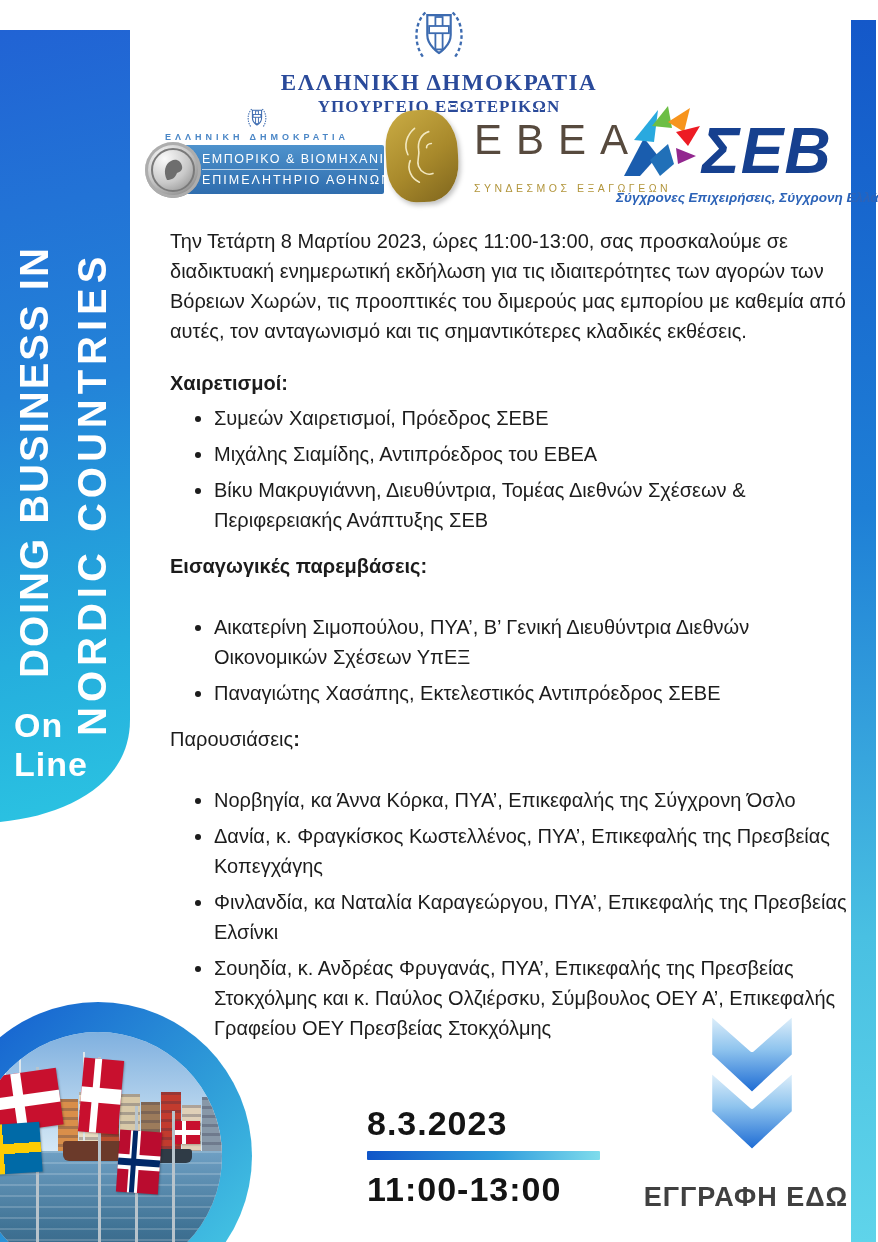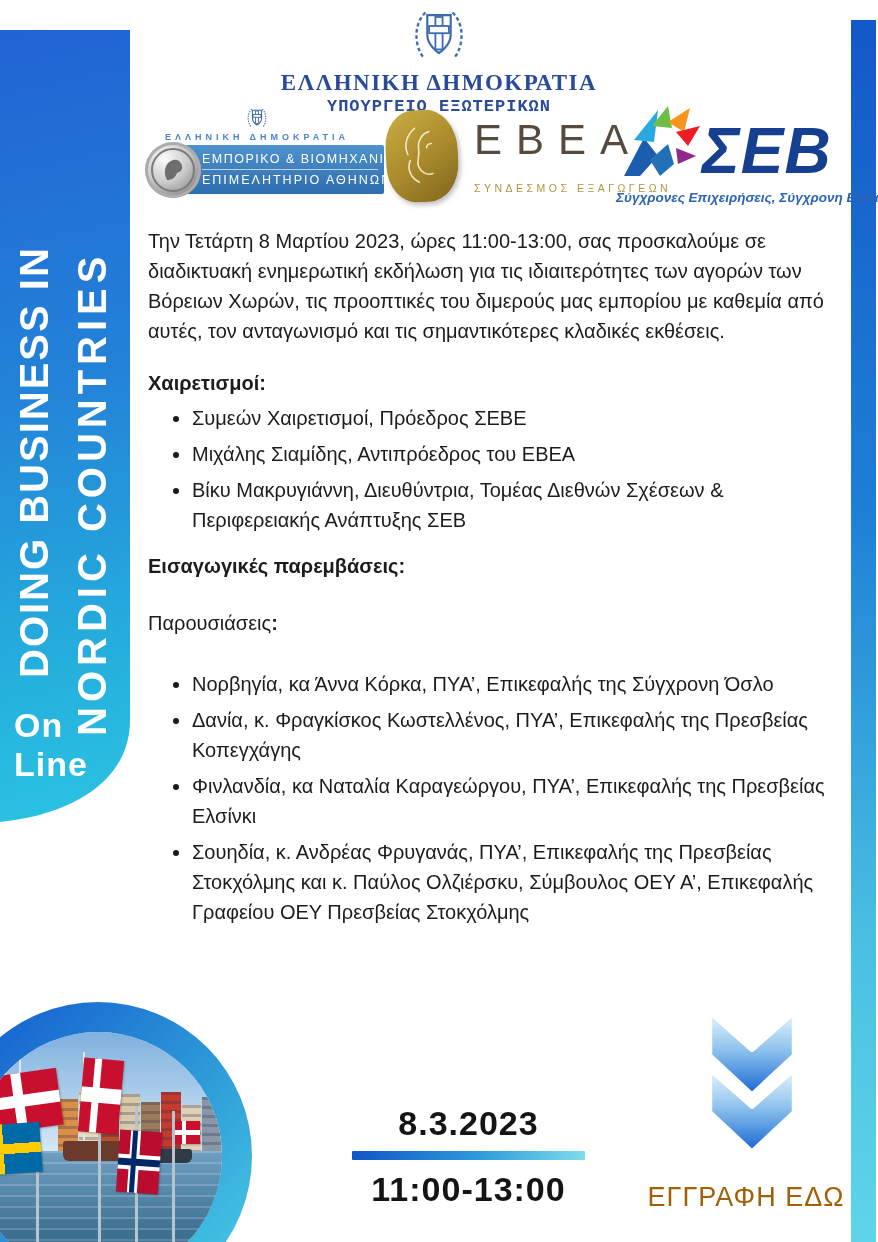--- a/index.html
+++ b/index.html
@@ -25,21 +25,21 @@
   
   .rightbar{
     position:absolute;right:2px;top:20px;bottom:0;width:25px;
     background:linear-gradient(180deg,#1458C9 0%,#1E7FD6 40%,#49C0E2 75%,#5FD4EA 100%);
   }
   
   .gov-header{position:absolute;left:0;right:0;top:4px;text-align:center;}
   .coa{display:block;margin:0 auto;}
   .gov1{font-family:"Liberation Serif","DejaVu Serif",serif;font-weight:700;font-size:23px;
         letter-spacing:1.5px;color:#2A4A9A;margin-top:4px;}
-  .gov2{font-family:Liberation Mono, monospace;font-weight:700;font-size:17px;
+  .gov2{font-family:Liberation Serif, serif;font-weight:700;font-size:17px;
         letter-spacing:1px;color:#2A4A9A;margin-top:1px;}
   
   .logo-ebea{position:absolute;left:130px;top:106px;width:254px;text-align:center;}
   .ebea-rep{font-size:9px;letter-spacing:4px;color:#4A86C6;margin:2px 0 3px;white-space:nowrap;font-weight:700;}
   .ebea-box{position:relative;margin-left:42px;background:linear-gradient(#4E92CC,#2F6DAE);
             border-radius:2px;color:#fff;text-align:left;padding:4px 6px 4px 30px;}
   .ebea-l1{font-size:12.5px;letter-spacing:1.5px;padding:3px 0;white-space:nowrap;}
   .ebea-l2{font-size:12.5px;letter-spacing:2px;border-top:1px solid rgba(255,255,255,.65);padding:3px 0;white-space:nowrap;}
   .ebea-circle{position:absolute;left:-27px;top:-3px;width:56px;height:56px;border-radius:50%;
     background:radial-gradient(circle at 35% 30%,#FAFAFA,#C9C9C9 45%,#8A8A8A 78%,#6B6B6B);
@@ -48,21 +48,21 @@
   .seve-blob{width:72px;height:92px;border-radius:40% 44% 42% 40%;flex:0 0 auto;
     background:linear-gradient(145deg,#CBAD45 0%,#A8892B 55%,#7E651D 100%);
     transform:rotate(-3deg);box-shadow:2px 3px 5px rgba(0,0,0,.25);position:relative;}
   .seve-name{font-size:42px;letter-spacing:14px;color:#574A3E;line-height:1;}
   .seve-tag{font-size:10.5px;letter-spacing:3.5px;color:#B2953B;margin-top:21px;white-space:nowrap;}
   .logo-sev{position:absolute;left:616px;top:104px;width:232px;}
   .sev-row{display:flex;align-items:flex-end;}
   .sev-name{font-size:64px;font-weight:800;font-style:italic;color:#16408F;line-height:.85;letter-spacing:1px;}
   .sev-tag{font-size:13.5px;font-weight:700;font-style:italic;color:#2C63B8;margin-top:12px;white-space:nowrap;}
   
-  .content{position:absolute;left:148px;top:226px;width:696px;font-size:20px;}
+  .content{position:absolute;left:170px;top:226px;width:696px;font-size:20px;}
   .intro{margin:0;line-height:1.5;}
   .content h3{font-size:20px;margin:26px 0 8px;}
   .content h3.gap-lg{margin:20px 0 34px;}
   .content ul{margin:0;padding-left:44px;}
   .content li{line-height:1.5;margin-bottom:6px;}
   .b{font-weight:400;}
   
   .photo-ring{position:absolute;left:-56px;top:1002px;width:308px;height:308px;border-radius:50%;
     background:linear-gradient(135deg,#1560D0 8%,#2E9BD8 55%,#46C8E4 92%);}
   .photo{position:absolute;inset:30px;border-radius:50%;overflow:hidden;background:#C9E2F2;}
@@ -83,29 +83,29 @@
       linear-gradient(to right,transparent 28%,#fff 28%,#fff 44%,transparent 44%),#C8102E;}
   .flag-se{background:
       linear-gradient(to bottom,transparent 40%,#FECC02 40%,#FECC02 60%,transparent 60%),
       linear-gradient(to right,transparent 28%,#FECC02 28%,#FECC02 44%,transparent 44%),#006AA7;}
   .flag-no{background:
       linear-gradient(to bottom,transparent 45%,#002868 45%,#002868 56%,transparent 56%),
       linear-gradient(to right,transparent 32%,#002868 32%,#002868 43%,transparent 43%),
       linear-gradient(to bottom,transparent 38%,#fff 38%,#fff 63%,transparent 63%),
       linear-gradient(to right,transparent 26%,#fff 26%,#fff 49%,transparent 49%),#BA0C2F;}
   
-  .datetime{position:absolute;left:352px;top:1102px;width:233px;text-align:center;color:#141414;}
+  .datetime{position:absolute;left:367px;top:1102px;width:233px;text-align:left;color:#141414;}
   .dt-date{font-size:34px;font-weight:800;letter-spacing:1px;line-height:42px;}
   .dt-bar{height:9px;margin:7px 0 8px;border-radius:1px;
     background:linear-gradient(90deg,#1055C8,#2E9BDC 55%,#7FDCEC);}
   .dt-time{font-size:34px;font-weight:800;letter-spacing:1px;line-height:42px;}
   
   .reg-arrow{position:absolute;left:698px;top:1006px;cursor:pointer;}
   .reg-label{position:absolute;left:640px;top:1182px;width:212px;text-align:center;
-    font-size:27px;font-weight:400;letter-spacing:1px;color:#a16207;cursor:pointer;}
+    font-size:27px;font-weight:700;letter-spacing:1px;color:#404040;cursor:pointer;}
 </style>
 </head>
 <body>
 
 <div class="sidebar">
   <div class="vtitle vt1">DOING BUSINESS IN</div>
   <div class="vtitle vt2">NORDIC COUNTRIES</div>
   <div class="online">On Line</div>
 </div>
 
@@ -185,20 +185,24 @@
   <p class="intro">Την Τετάρτη 8 Μαρτίου 2023, ώρες 11:00-13:00, σας προσκαλούμε σε διαδικτυακή ενημερωτική εκδήλωση για τις ιδιαιτερότητες των αγορών των Βόρειων Χωρών, τις προοπτικές του διμερούς μας εμπορίου με καθεμία από αυτές, τον ανταγωνισμό και τις σημαντικότερες κλαδικές εκθέσεις.</p>
 
   <h3>Χαιρετισμοί:</h3>
   <ul>
     <li>Συμεών Χαιρετισμοί, Πρόεδρος ΣΕΒΕ</li>
     <li>Μιχάλης Σιαμίδης, Αντιπρόεδρος του ΕΒΕΑ</li>
     <li>Βίκυ Μακρυγιάννη, Διευθύντρια, Τομέας Διεθνών Σχέσεων &amp; Περιφερειακής Ανάπτυξης ΣΕΒ</li>
   </ul>
 
   <h3 class="gap-lg">Εισαγωγικές παρεμβάσεις:</h3>
+  <ul>
+    <li>Αικατερίνη Σιμοπούλου, ΠΥΑ’, Β’ Γενική Διευθύντρια Διεθνών Οικονομικών Σχέσεων ΥπΕΞ</li>
+    <li>Παναγιώτης Χασάπης, Εκτελεστικός Αντιπρόεδρος ΣΕΒΕ</li>
+  </ul>
 
   <h3 class="gap-lg"><span class="b">Παρουσιάσεις</span><span>:</span></h3>
   <ul>
     <li><span class="b">Νορβηγία</span><span>, κα Άννα Κόρκα, ΠΥΑ’, Επικεφαλής της Σύγχρονη Όσλο</span></li>
     <li><span class="b">Δανία</span><span>, κ. Φραγκίσκος Κωστελλένος, ΠΥΑ’, Επικεφαλής της Πρεσβείας Κοπεγχάγης</span></li>
     <li><span class="b">Φινλανδία</span><span>, κα Ναταλία Καραγεώργου, ΠΥΑ’, Επικεφαλής της Πρεσβείας Ελσίνκι</span></li>
     <li><span class="b">Σουηδία</span><span>, κ. Ανδρέας Φρυγανάς, ΠΥΑ’, Επικεφαλής της Πρεσβείας Στοκχόλμης και κ. Παύλος Ολζιέρσκυ, Σύμβουλος ΟΕΥ Α’, Επικεφαλής Γραφείου ΟΕΥ Πρεσβείας Στοκχόλμης</span></li>
   </ul>
 </main>
 

